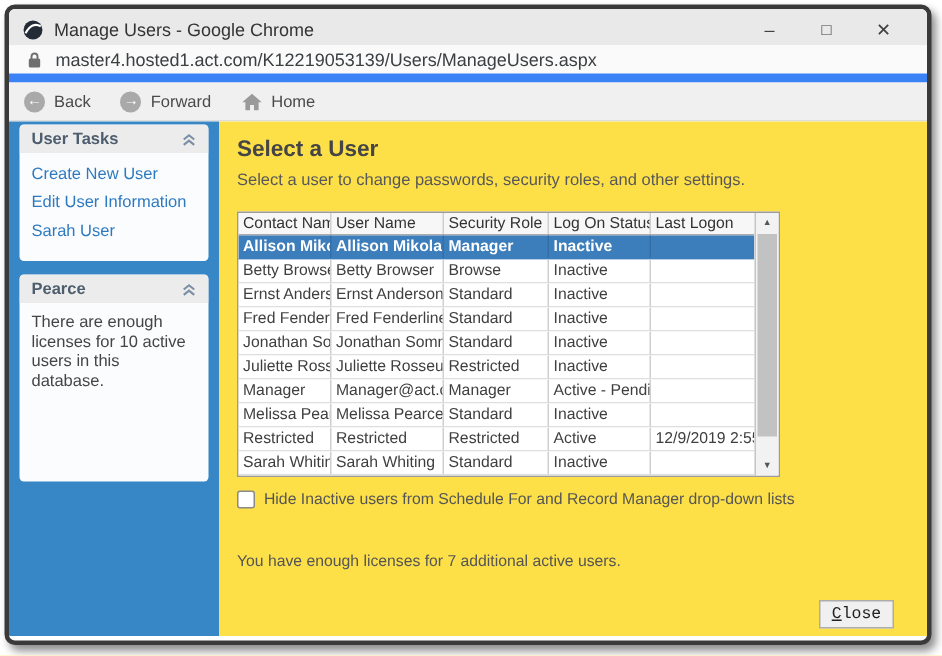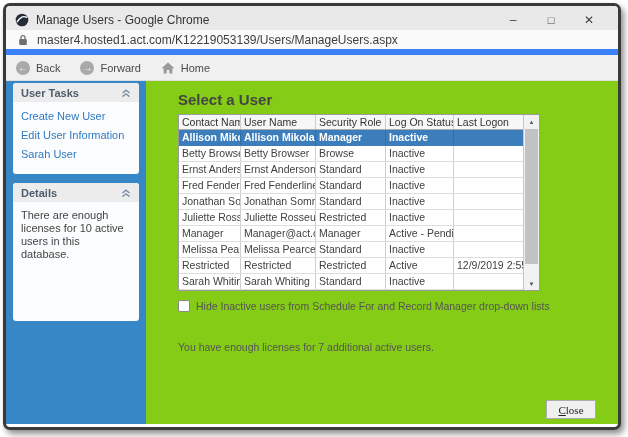--- a/index.html
+++ b/index.html
@@ -37,21 +37,21 @@
 
   .sidebar { width:140px; background:#3787c6; padding:2px 7px; flex:none; }
   .panel { background:#fbfcfd; border-radius:3px; margin-bottom:9px; overflow:hidden; }
   .panelhead { background:#ececec; padding:4px 8px 3px 8px; display:flex; align-items:center; justify-content:space-between;
                font-size:11px; font-weight:bold; color:#4d5d6d; }
   .chev { display:inline-flex; }
   .panelbody { padding:7px 8px 8px 8px; }
   .sidelink { display:block; color:#2e7ac1; font-size:11px; line-height:14px; margin-bottom:5px; cursor:pointer; text-decoration:none; white-space:nowrap; }
   .detailtext { font-size:11px; color:#454545; line-height:13px; padding-bottom:52px; }
 
-  .main { flex:1; position:relative; padding:8px 0 0 32px; background:#84cc16; }
+  .main { flex:1; position:relative; padding:8px 0 0 12px; background:#fde047; }
   .h1 { font-size:15px; font-weight:bold; color:#454545; margin:2px 0 6px 0; }
   .sub { font-size:11px; color:#585858; margin-bottom:15px; }
 
   
   .tablewrap { width:362px; height:177px; border:1px solid #9b9b9b; display:flex; background:#fff; }
   .tleft { flex:1; display:flex; flex-direction:column; overflow:hidden; }
   .thead { display:flex; height:15px; background:#f7f7f7; border-bottom:1px solid #ababab; }
   .thead .tcell { font-size:10.5px; color:#333; }
   .trow { display:flex; height:16px; border-bottom:1px solid #dedede; background:#fff; cursor:default; }
   .trow .tcell { font-size:10.5px; color:#3f3f3f; }
@@ -69,21 +69,21 @@
 
   
   .checkline { margin-top:9px; display:flex; align-items:center; gap:6px; }
   .checkbox { width:12px; height:12px; border:1px solid #8a8a8a; border-radius:2px; background:#fff; flex:none; cursor:pointer; }
   .checklabel { font-size:10.5px; color:#555; }
   .license { margin-top:29px; font-size:10.5px; color:#555; }
 
   .closebtn {
     position:absolute; right:22px; bottom:5px; width:50px; height:19px;
     background:#f0f0f0; border:1px solid #acacac; font-size:11px; color:#222;
-    font-family:Liberation Serif, serif; cursor:pointer; text-align:center; line-height:16px;
+    font-family:Liberation Mono, monospace; cursor:pointer; text-align:center; line-height:16px;
   }
 </style>
 </head>
 <body>
 
 <div class="stage">
   <div class="window">
 
     <div class="titlebar">
       <span class="favicon">
@@ -144,36 +144,37 @@
           </div>
           <div class="panelbody">
             <a class="sidelink">Create New User</a>
             <a class="sidelink">Edit User Information</a>
             <a class="sidelink">Sarah User</a>
           </div>
         </div>
 
         <div class="panel">
           <div class="panelhead">
-            <span>Details</span>
+            <span>Pearce</span>
             <span class="chev">
               <svg width="10" height="9" viewBox="0 0 10 9">
                 <path d="M1.5 4 L5 1.2 L8.5 4" stroke="#7a8fa5" stroke-width="1.4" fill="none"></path>
                 <path d="M1.5 7.6 L5 4.8 L8.5 7.6" stroke="#7a8fa5" stroke-width="1.4" fill="none"></path>
               </svg>
             </span>
           </div>
           <div class="panelbody">
             <div class="detailtext">There are enough licenses for 10 active users in this database.</div>
           </div>
         </div>
       </div>
 
       <div class="main">
         <div class="h1">Select a User</div>
+        <div class="sub">Select a user to change passwords, security roles, and other settings.</div>
 
         <div class="tablewrap">
           <div class="tleft">
             <div class="thead">
                 <div class="tcell col-contact">Contact Name</div>
                 <div class="tcell col-user">User Name</div>
                 <div class="tcell col-role">Security Role</div>
                 <div class="tcell col-status">Log On Status</div>
                 <div class="tcell col-last_logon">Last Logon</div>
               </div>

